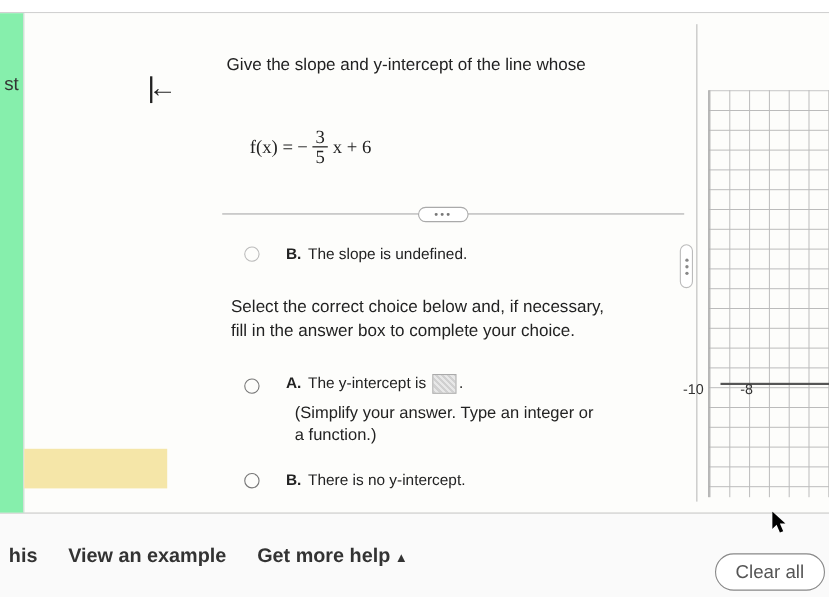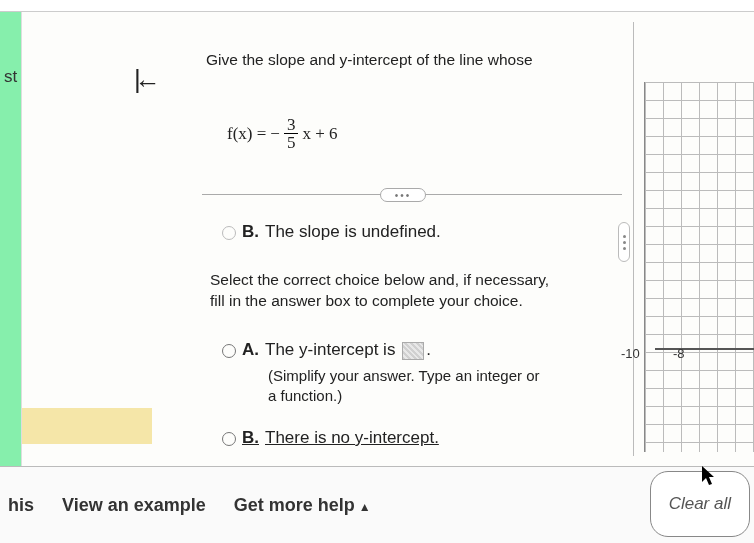--- a/index.html
+++ b/index.html
@@ -94,23 +94,23 @@
     font-size: 10px;
     color: #777;
     letter-spacing: 2px;
     cursor: pointer;
   }
   .choice-row {
     position: absolute;
     left: 200px;
     width: 410px;
     display: flex;
-    align-items: center;
-    gap: 6px;
-    font-size: 17px;
+    align-items: flex-end;
+    gap: 24px;
+    font-size: 14px;
   }
   .radio {
     width: 14px; height: 14px;
     border: 1.5px solid #777;
     border-radius: 50%;
     margin-top: 2px;
     flex-shrink: 0;
     cursor: pointer;
   }
   .radio.disabled { border-color: #bbb; }
@@ -134,21 +134,21 @@
     margin: 0 2px;
   }
   .sub-instruct {
     position: absolute;
     top: 354px;
     left: 246px;
     width: 360px;
     font-size: 15px;
     line-height: 1.35;
   }
-  .choice-b-noint { top: 416px; text-decoration: underline; }
+  .choice-b-noint { top: 416px; }
   .highlight-bar {
     position: absolute;
     top: 396px;
     left: 0;
     width: 130px;
     height: 36px;
     background: #f5e6a8;
     z-index: 0;
   }
   .divider-v {
@@ -217,27 +217,26 @@
     position: relative;
   }
   .bb-link { cursor: pointer; white-space: nowrap; }
   .caret-up { font-size: 12px; margin-left: 4px; }
   .clear-all {
     position: absolute;
     right: 4px;
     bottom: 6px;
     border: 1.5px solid #888;
     border-radius: 18px;
-    padding: 22px 18px;
+    padding: 6px 18px;
     font-size: 17px;
     font-weight: 400;
     color: #555;
     cursor: pointer;
     background: #fff;
-    font-style: italic;
   }
   .cursor-arrow {
     position: absolute;
     right: 36px;
     bottom: 52px;
     font-size: 20px;
     color: #000;
   }
 </style>
 </head>

